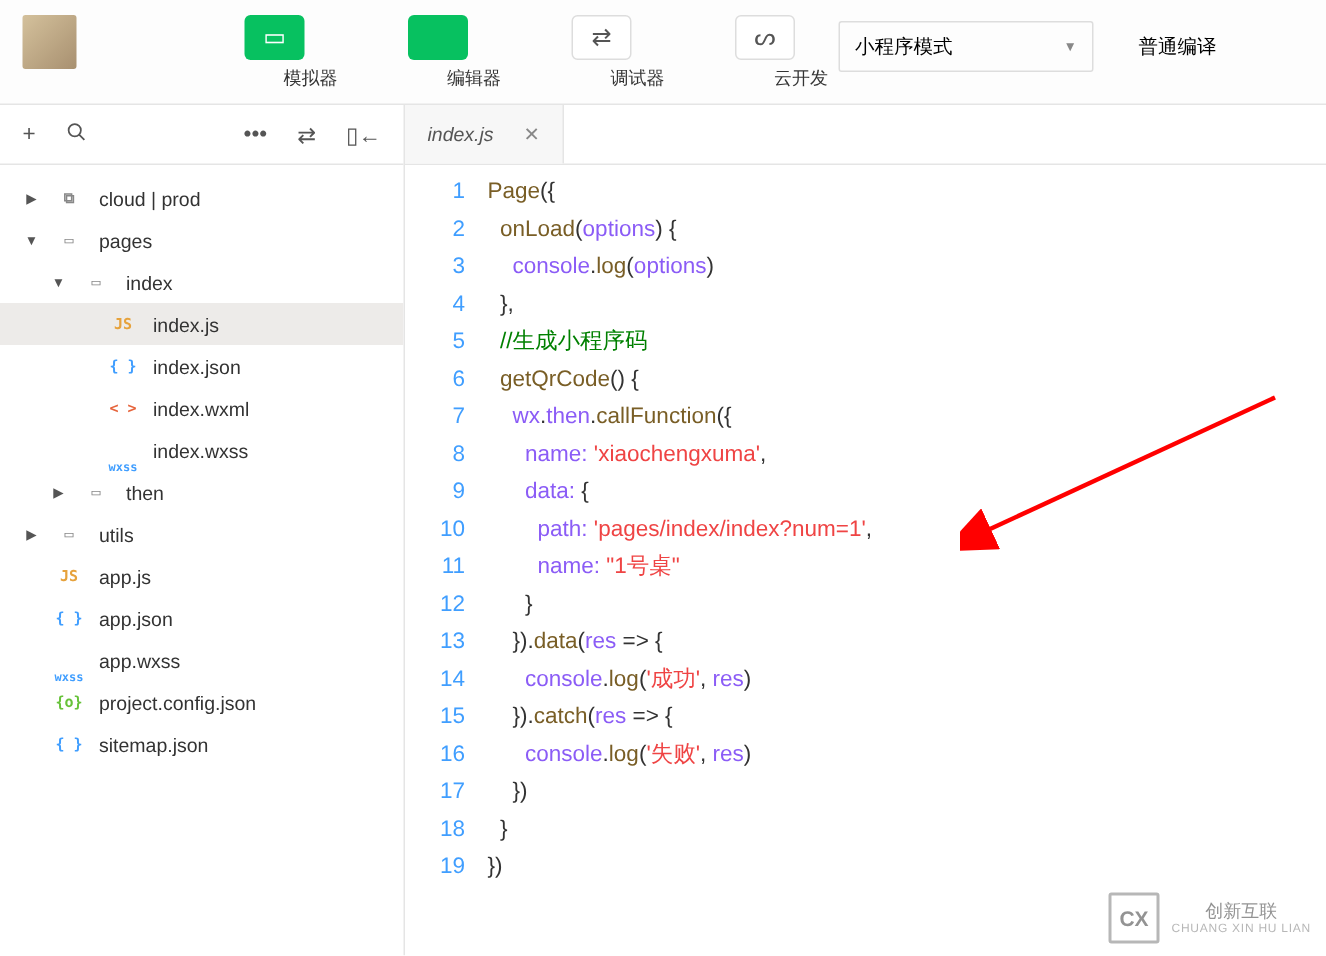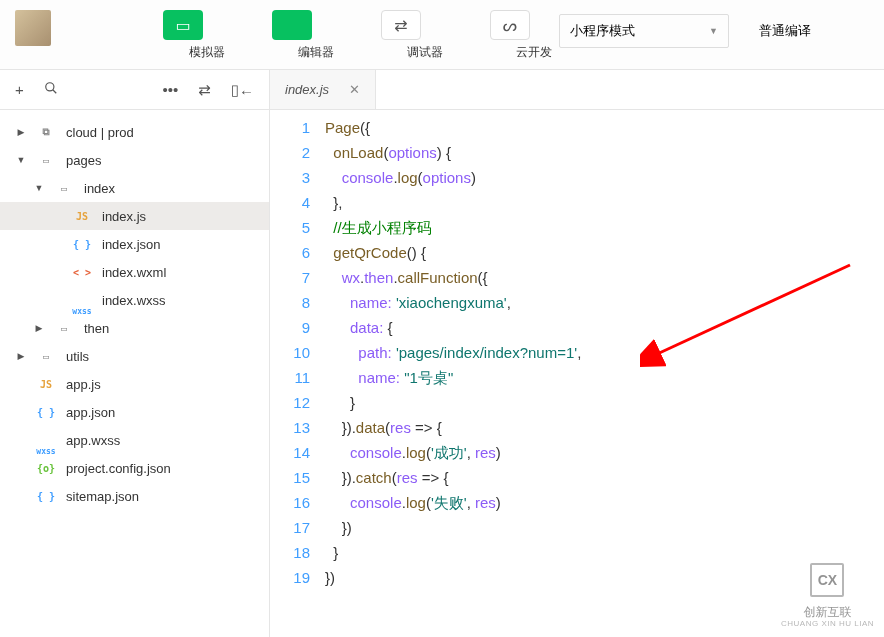--- a/index.html
+++ b/index.html
@@ -33,25 +33,25 @@
 .ic-wxss { color: #409eff; font-size: 8px; margin-top: 22px; }
 .ic-config { color: #67c23a; }
 .editor { flex: 1; display: flex; flex-direction: column; }
 .tabs { height: 40px; display: flex; align-items: center; border-bottom: 1px solid #e5e5e5; }
 .tab { height: 100%; display: flex; align-items: center; padding: 0 15px; gap: 20px; font-style: italic; color: #555; font-size: 13px; border-right: 1px solid #e5e5e5; background: #f7f7f7; }
 .tab .close { font-style: normal; color: #888; cursor: pointer; }
 .code-area { flex: 1; display: flex; font-family: Consolas, Monaco, monospace; font-size: 15px; line-height: 25px; padding-top: 5px; position: relative; }
 .gutter { width: 55px; text-align: right; color: #409eff; padding-right: 15px; user-select: none; }
 .code { flex: 1; white-space: pre; color: #333; }
 .tok-fn { color: #795e26; }
-.tok-str { color: #0f766e; }
+.tok-str { color: #ef4444; }
 .tok-comment { color: #008000; }
 .tok-prop { color: #8b5cf6; }
 .arrow { position: absolute; pointer-events: none; }
-.watermark { position: absolute; bottom: 8px; right: 10px; display: flex; align-items: center; gap: 8px; opacity: 0.7; flex-direction: column; }
+.watermark { position: absolute; bottom: 8px; right: 10px; display: flex; align-items: center; gap: 8px; opacity: 0.7; }
 .wm-logo { width: 34px; height: 34px; border: 2px solid #999; border-radius: 2px; display: flex; align-items: center; justify-content: center; font-weight: bold; color: #666; font-size: 14px; }
 .wm-text { font-size: 12px; color: #666; line-height: 1.2; text-align: center; }
 .wm-pin { font-size: 8px; letter-spacing: 0.5px; color: #999; }
 </style>
 </head>
 <body>
 
 <div class="toolbar">
   <div class="avatar"></div>
   <div class="tool-group" id="tool-group">

